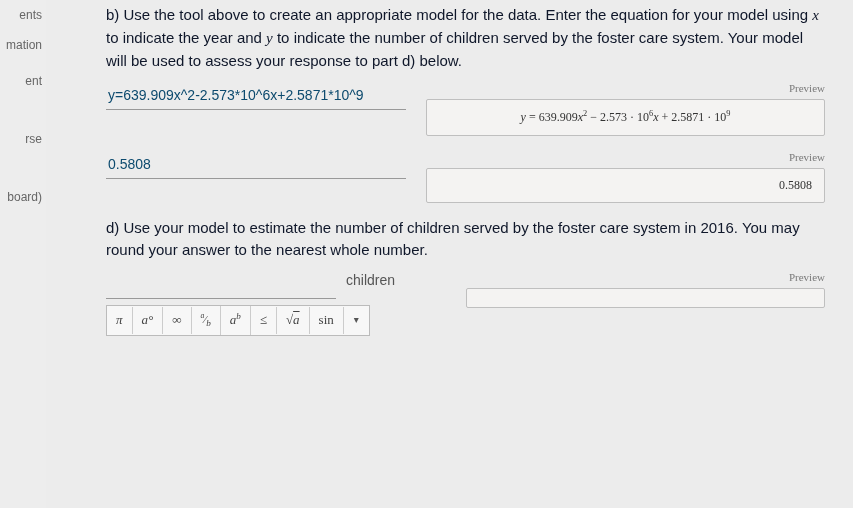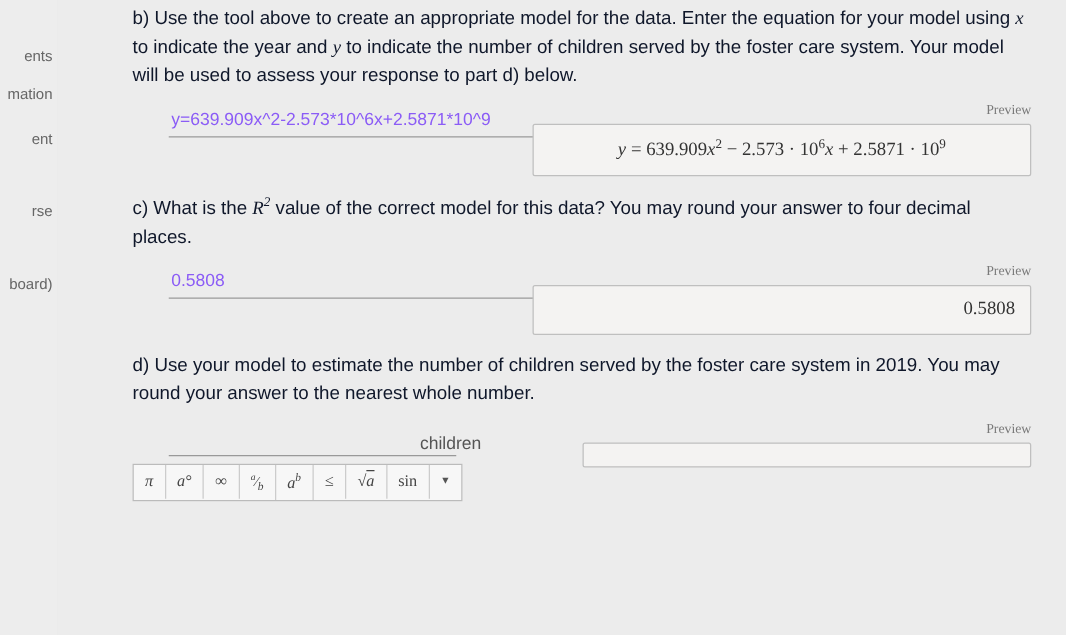--- a/index.html
+++ b/index.html
@@ -9,21 +9,20 @@
     width: 853px;
     height: 508px;
     overflow: hidden;
     display: flex;
     color: #333;
   }
   .sidebar {
     width: 46px;
     flex-shrink: 0;
     background: #ededed;
-    padding-top: 30px;
     font-size: 12px;
     color: #666;
   }
   .sidebar .navitem {
     text-align: right;
     padding: 8px 4px 8px 0;
     overflow: hidden;
     white-space: nowrap;
   }
   .main {
@@ -43,38 +42,37 @@
     margin-top: 6px;
   }
   .input-col { flex: 0 0 300px; }
   .input-field {
     width: 100%;
     border: none;
     background: transparent;
     border-bottom: 1px solid #999;
     padding: 6px 2px;
     font-size: 14px;
-    color: #8b5cf6;
+    color: #0c4a6e;
     outline: none;
-    margin-left: 29px;
   }
   .preview-col { flex: 1; text-align: right; }
   .preview-label {
     font-size: 11px;
     color: #7a7a7a;
     margin-bottom: 2px;
     text-align: right;
     font-family: Liberation Serif, serif;
   }
   .preview-box {
     border: 1px solid #bfbfbf;
     background: #f4f3f2;
     padding: 8px 12px;
     font-family: "Times New Roman", serif;
-    font-size: 15px;
+    font-size: 12px;
     color: #333;
     text-align: right;
     border-radius: 2px;
     min-height: 20px;
   }
   .preview-box.math { text-align: center; white-space: nowrap; }
   .toolbar {
     display: flex;
     align-items: center;
     gap: 0;
@@ -93,21 +91,22 @@
     font-style: italic;
   }
   .toolbar .tb-btn:last-child { border-right: none; }
   .toolbar .dd {
     padding: 4px 10px;
     font-size: 10px;
     color: #555;
   }
   .children-row {
     display: flex;
-    align-items: flex-end;
+    align-items: flex-start;
+    gap: 10px;
   }
   .children-row .input-cell { flex: 0 0 230px; position: relative; }
   .children-row .unit { font-size: 14px; color: #555; }
   sup { font-size: 0.7em; }
 </style>
 </head>
 <body>
 
 <div class="sidebar">
   <div class="navitem" style="margin-top:0px">ents</div>
@@ -132,37 +131,34 @@
       <div class="preview-col">
         <div class="preview-label">Preview</div>
         <div class="preview-box math">
           <span style="font-style:italic">y</span> = 639.909<span style="font-style:italic">x</span><sup>2</sup> − 2.573 · 10<sup>6</sup><span style="font-style:italic">x</span> + 2.5871 · 10<sup>9</sup>
         </div>
       </div>
     </div>
   </div>
 
   <div class="section">
-    <p class="prompt">
-      <span>c) What is the </span><span class="var"><i>R</i><sup>2</sup></span><span> value of the correct model for this data? You may round your answer to four decimal places.</span>
-    </p>
     <div class="answer-row">
       <div class="input-col">
         <input class="input-field" value="0.5808" style="">
       </div>
       <div class="preview-col">
         <div class="preview-label">Preview</div>
         <div class="preview-box">0.5808</div>
       </div>
     </div>
   </div>
 
   <div class="section">
     <p class="prompt">
-      <span>d) Use your model to estimate the number of children served by the foster care system in </span><span>2019</span><span>. You may round your answer to the nearest whole number.</span>
+      <span>d) Use your model to estimate the number of children served by the foster care system in </span><span>2016</span><span>. You may round your answer to the nearest whole number.</span>
     </p>
     <div class="answer-row" style="align-items:flex-end">
       <div style="flex:0 0 340px">
         <div class="children-row">
           <div class="input-cell">
             <input class="input-field" style="font-family: &quot;Times New Roman&quot;, serif;" value="">
           </div>
           <span class="unit">children</span>
         </div>
         <div class="toolbar">

